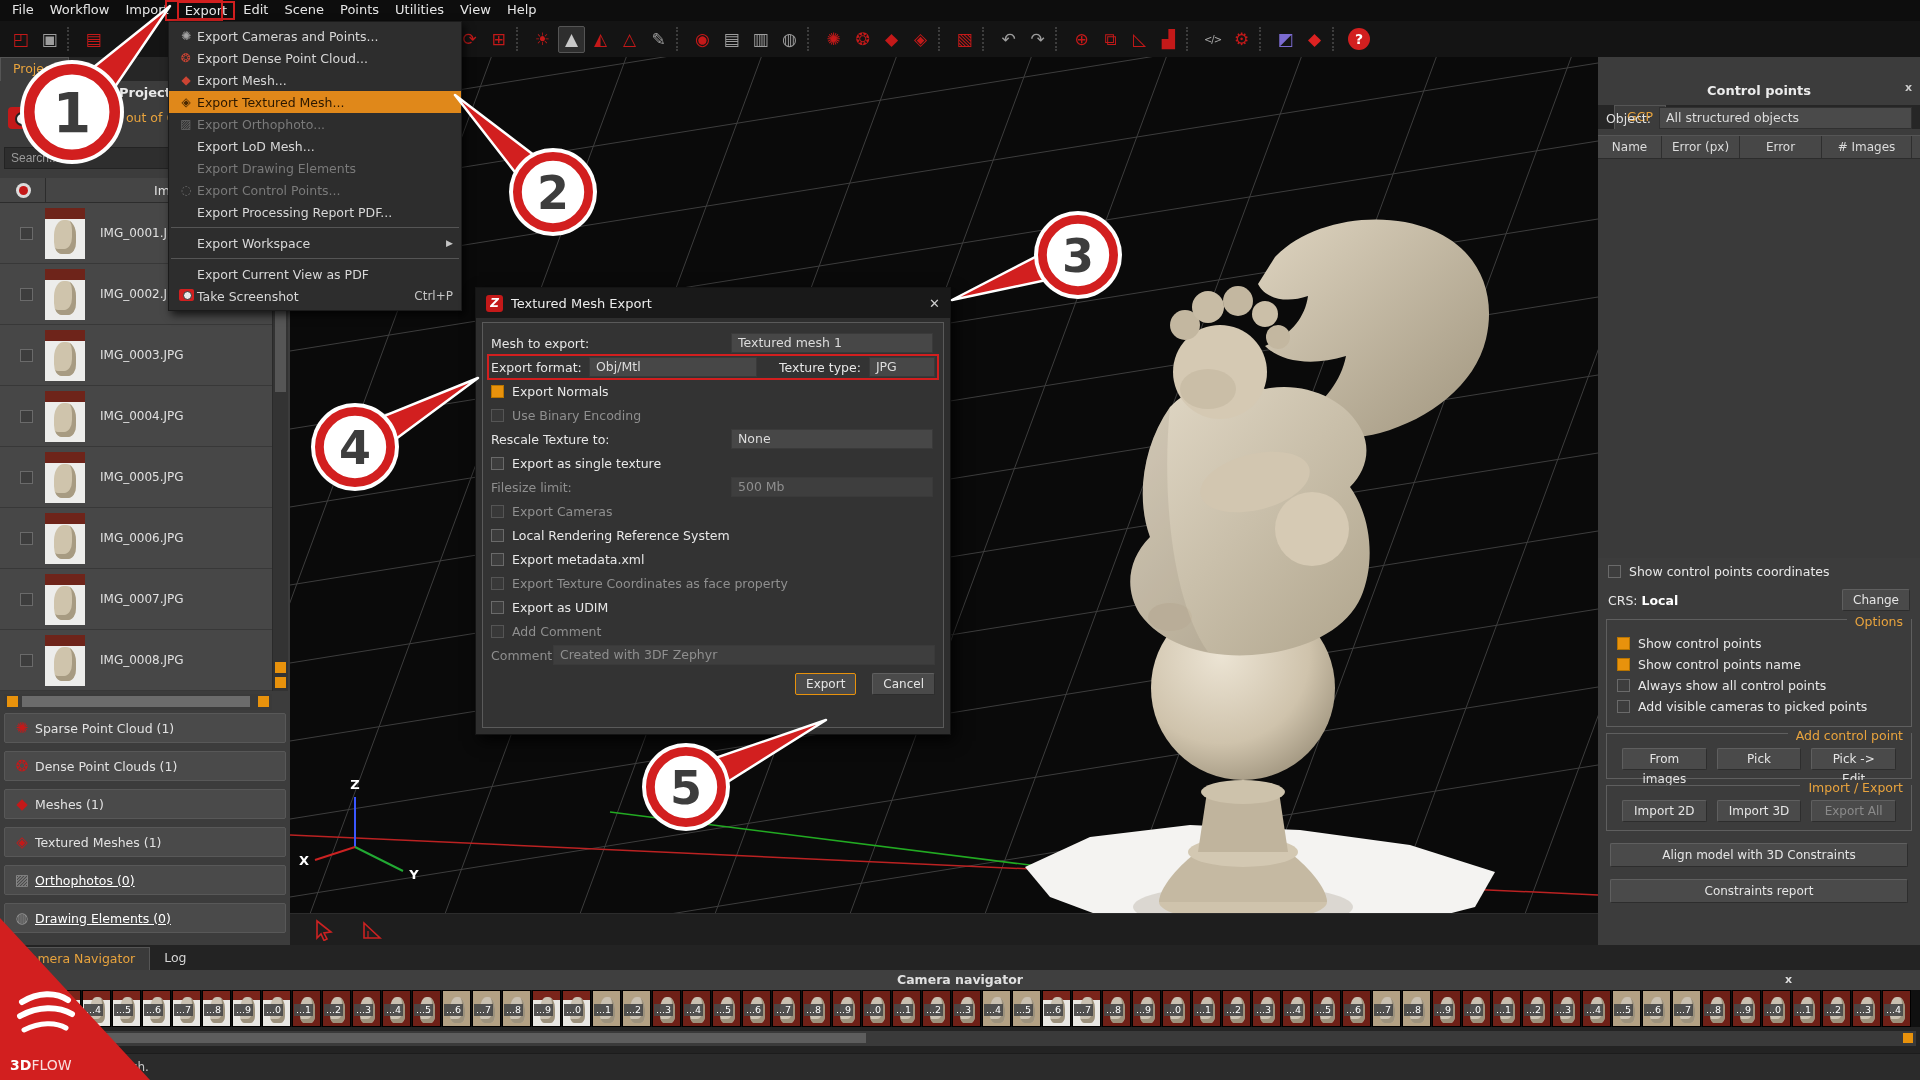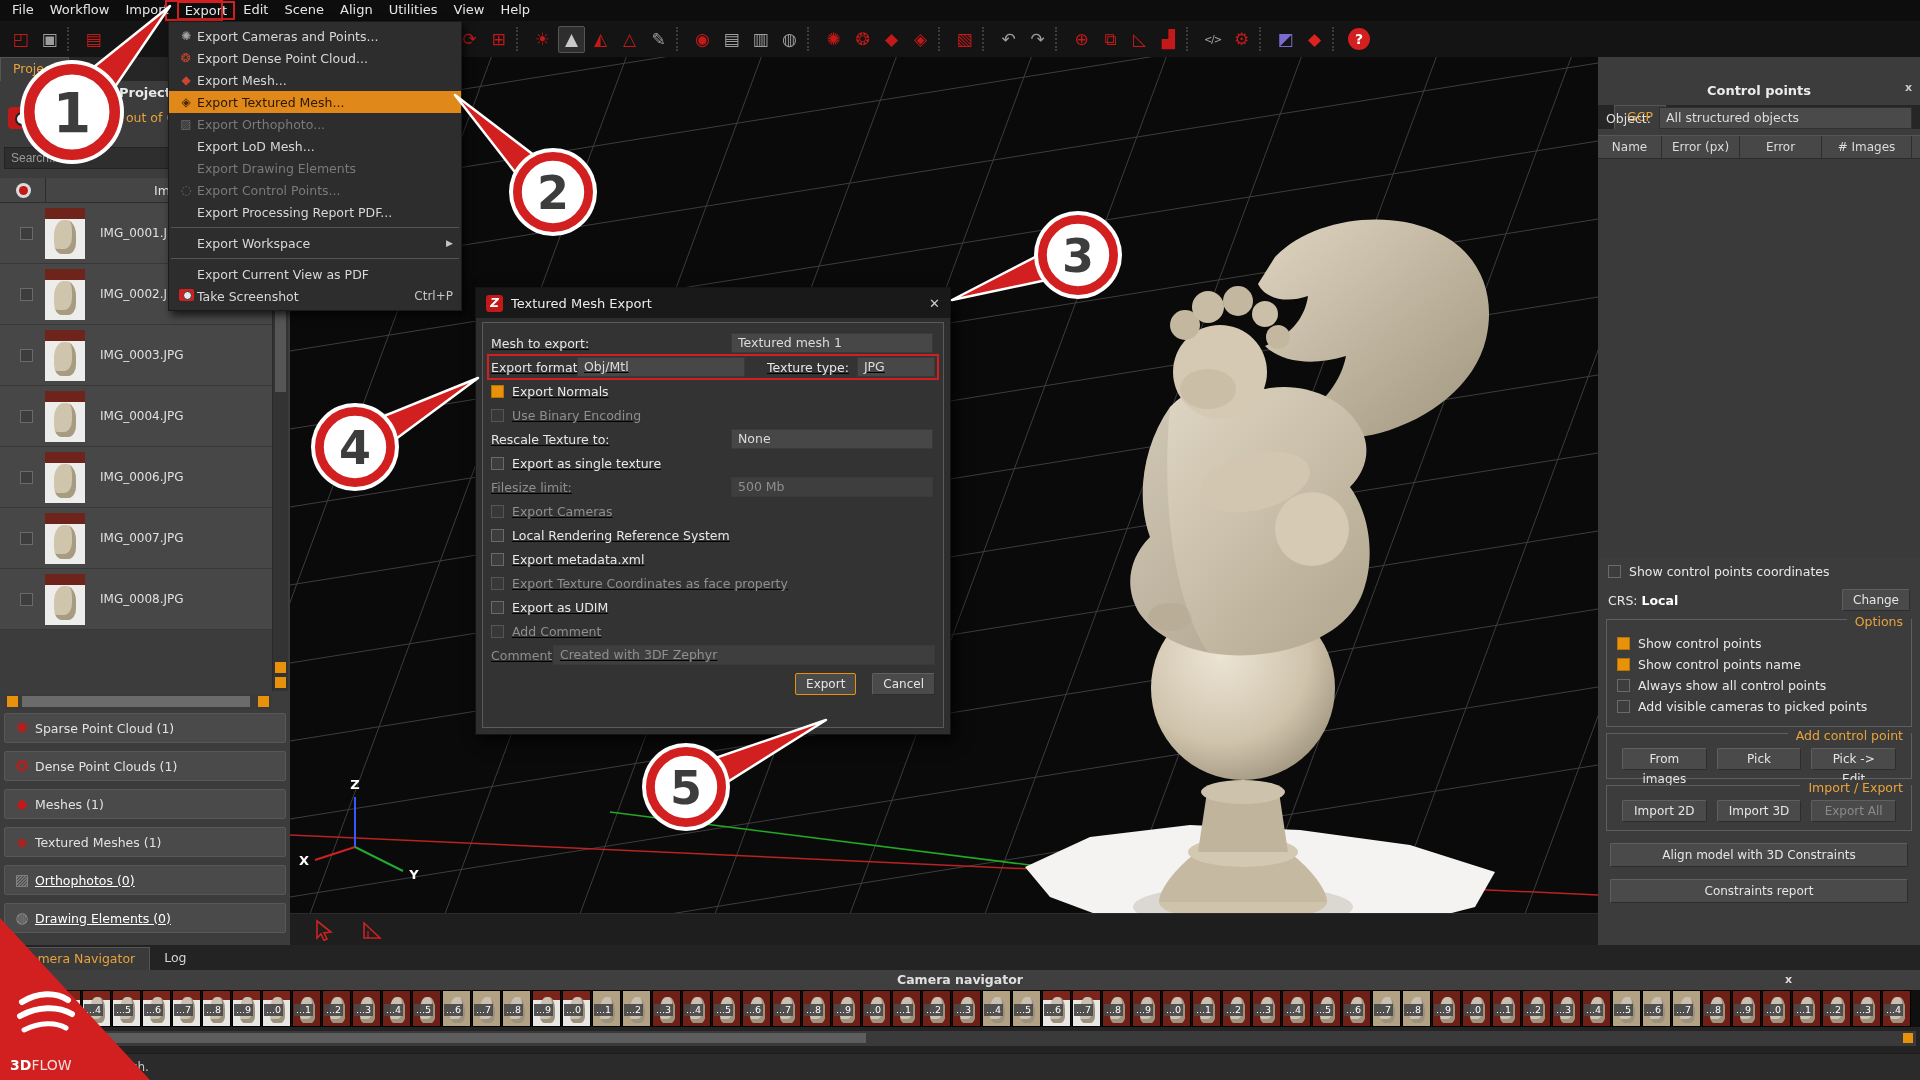--- a/index.html
+++ b/index.html
@@ -158,21 +158,21 @@
   
   .dialog { position:absolute; left:475px; top:287px; width:476px; height:448px; background:#2e2e2e;
     border:1px solid #141414; box-shadow:4px 6px 14px rgba(0,0,0,.8); z-index:20; }
   .dlg-title { height:30px; background:#191919; display:flex; align-items:center; padding:0 10px; }
   .dlg-logo { width:17px; height:17px; background:#c41919; border-radius:3px; color:#fff; font-weight:bold;
     font-style:italic; font-size:12px; text-align:center; line-height:17px; margin-right:8px; }
   .dlg-title .t { color:#ececec; font-size:13px; }
   .dlg-x { margin-left:auto; color:#cfcfcf; font-size:13px; }
   .dlg-body { position:absolute; left:6px; top:34px; right:6px; bottom:6px; background:#333;
     border:1px solid #5a5a5a; padding:8px 8px 0 8px; }
-  .drow { position:relative; display:flex; align-items:center; height:24px;text-decoration:underline; }
+  .drow { position:relative; display:flex; align-items:center; height:24px; }
   .drow .dl { color:#e6e6e6; font-size:12.5px; white-space:nowrap; }
   .drow .dl.dis { color:#8f8f8f; }
   .dfield { background:#474747; border:1px solid #3a3a3a; color:#dcdcdc; font-size:12.5px; height:20px;
     line-height:18px; padding:0 6px; overflow:hidden; white-space:nowrap; }
   .dfield.dis { background:#3e3e3e; color:#8f8f8f; }
   .drow .half { position:absolute; left:240px; right:2px; }
   .ann-box { position:absolute; left:-4px; right:-4px; top:-1px; bottom:-1px; border:2px solid #d21f1f; pointer-events:none; }
   .dbtns { display:flex; justify-content:flex-end; align-items:center; height:30px; margin-top:2px; }
   .dbtns .btn { margin-left:16px; min-width:52px; }
   .dbtns .btn.exp { border:1px solid #e8920c; }
@@ -188,21 +188,21 @@
 <div id="stage">
 
   <header class="menubar">
     <div id="menu-items" style="display:flex">
         <span class="menu-item">File</span>
         <span class="menu-item">Workflow</span>
         <span class="menu-item">Import</span>
         <span class="menu-item active">Export</span>
         <span class="menu-item">Edit</span>
         <span class="menu-item">Scene</span>
-        <span class="menu-item">Align</span>
+        <span class="menu-item">Points</span>
         <span class="menu-item">Utilities</span>
         <span class="menu-item">View</span>
         <span class="menu-item">Help</span>
       </div>
   </header>
 
   <div class="toolbar" id="toolbar">
       <div class="tbi c-red">◰</div>
       <div class="tbi c-gray">▣</div>
       <div class="tbsep"></div>
@@ -291,20 +291,27 @@
           <div class="img-thumb">
             <i></i>
           </div>
           <span class="img-name">IMG_0004.JPG</span>
         </div>
         <div class="img-row">
           <span class="chk"></span>
           <div class="img-thumb">
             <i></i>
           </div>
+          <span class="img-name">IMG_0005.JPG</span>
+        </div>
+        <div class="img-row">
+          <span class="chk"></span>
+          <div class="img-thumb">
+            <i></i>
+          </div>
           <span class="img-name">IMG_0006.JPG</span>
         </div>
         <div class="img-row">
           <span class="chk"></span>
           <div class="img-thumb">
             <i></i>
           </div>
           <span class="img-name">IMG_0007.JPG</span>
         </div>
         <div class="img-row">
@@ -855,21 +862,21 @@
       <span class="t">Textured Mesh Export</span>
       <span class="dlg-x">✕</span>
     </div>
     <div class="dlg-body" id="dlg-body">
         <div class="drow">
           <span class="dl">Mesh to export:</span>
           <div class="dfield half">Textured mesh 1</div>
         </div>
         <div class="drow">
           <span class="dl" style="width: 86px;">Export format:</span>
-          <div class="dfield" style="width: 168px;">Obj/Mtl</div>
+          <div class="dfield" style="width: 168px; margin-left: 12px;">Obj/Mtl</div>
           <span class="dl" style="margin: 0px 8px 0px 22px;">Texture type:</span>
           <div class="dfield" style="flex: 1 1 0%;">JPG</div>
           <div class="ann-box"></div>
         </div>
         <div class="drow">
           <span class="chk on"></span>
           <span class="chk-lbl">Export Normals</span>
         </div>
         <div class="drow">
           <span class="chk dis"></span>

